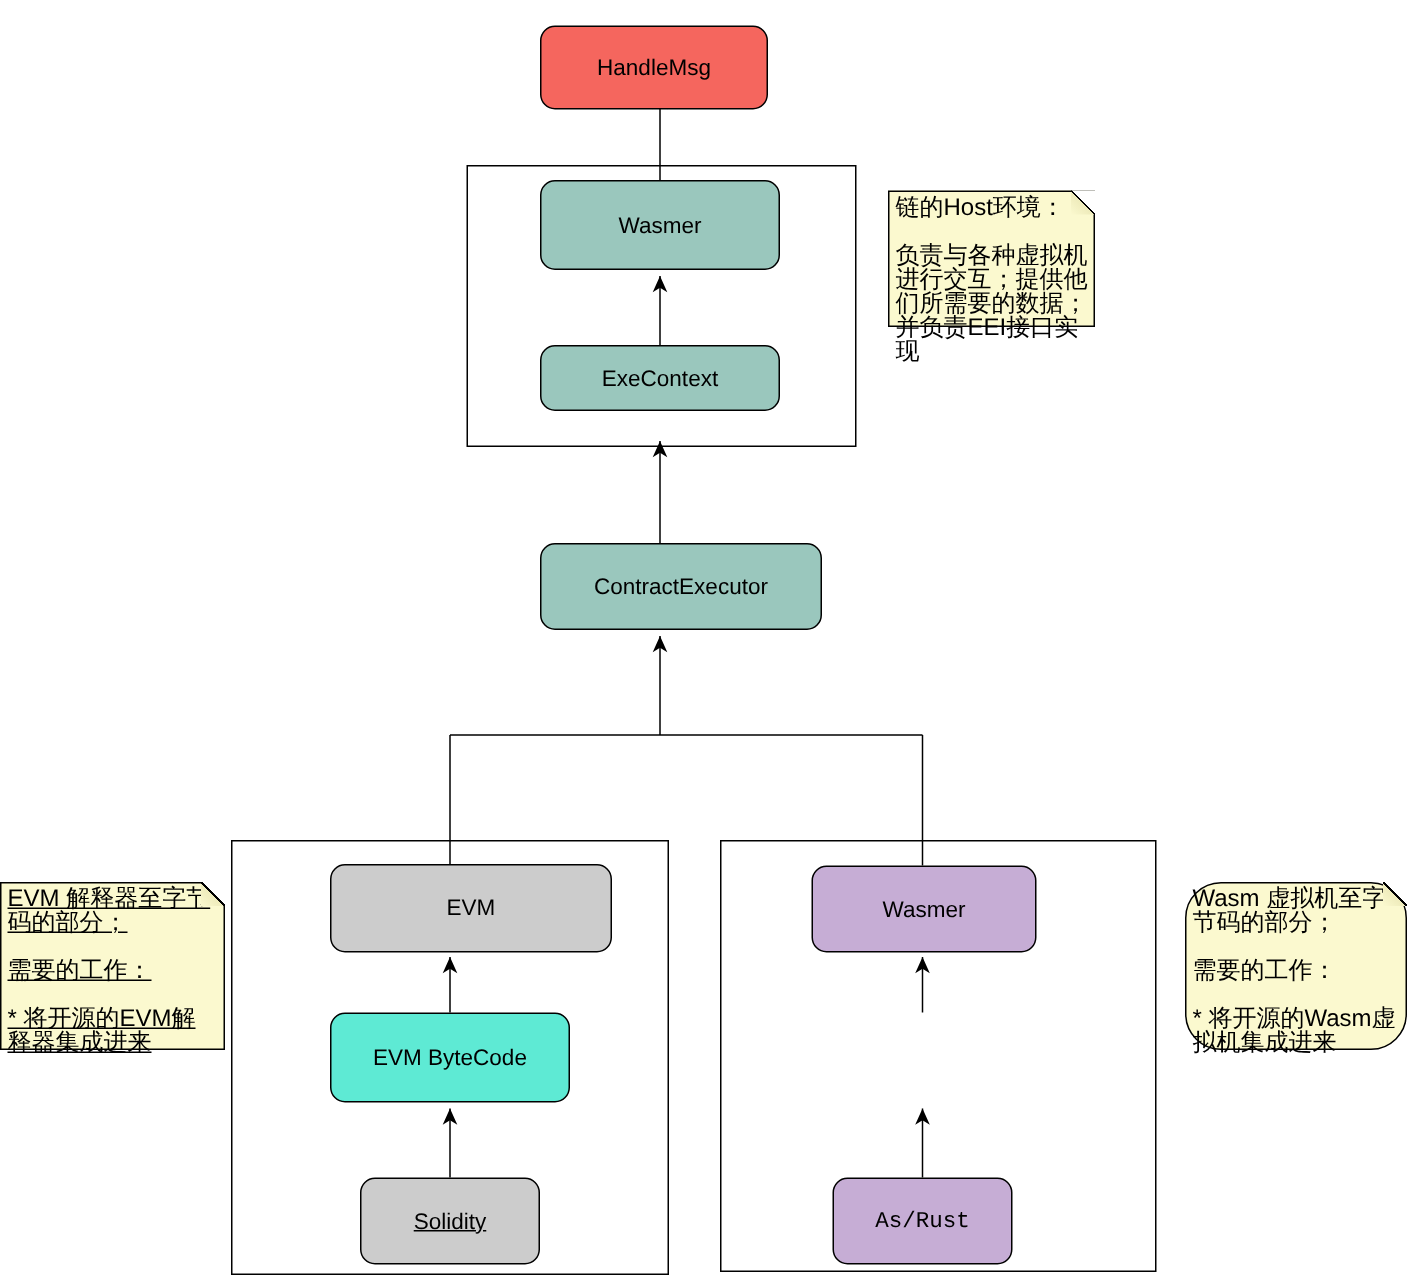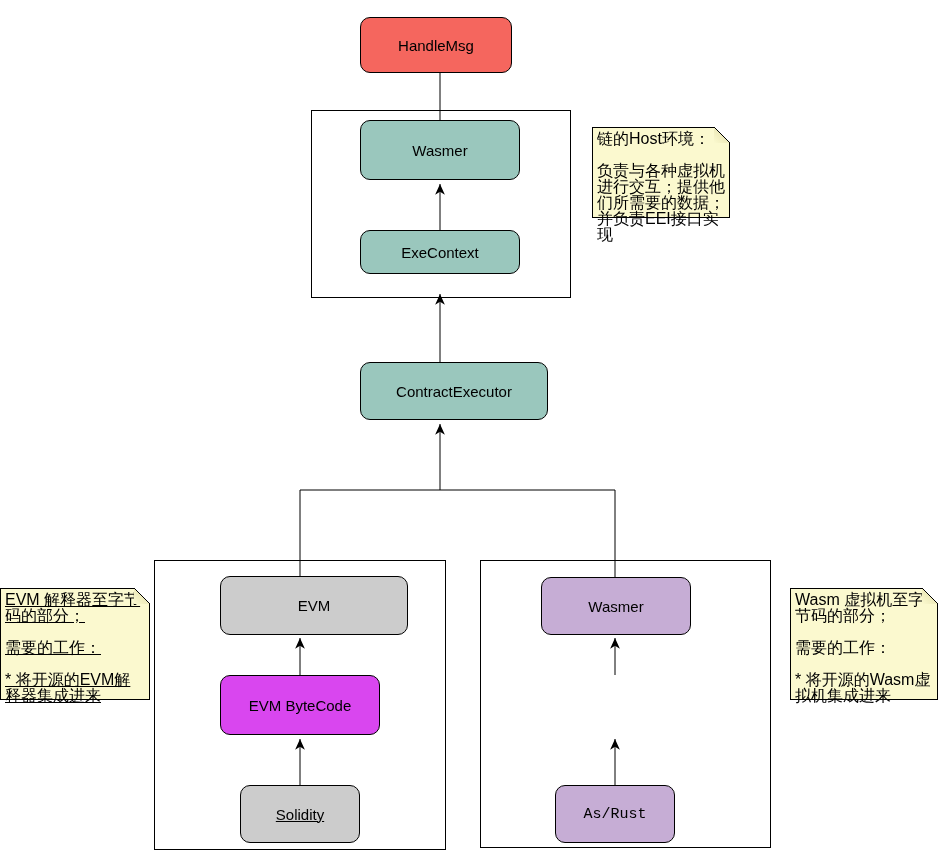--- a/index.html
+++ b/index.html
@@ -84,21 +84,21 @@
   <div class="node" style="left: 360px; top: 17px; width: 152px; height: 56px; background-color: rgb(245, 102, 94);">HandleMsg</div>
 
   <div class="node" style="left: 360px; top: 120px; width: 160px; height: 60px; background-color: rgb(154, 199, 189);">Wasmer</div>
 
   <div class="node" style="left: 360px; top: 230px; width: 160px; height: 44px; background-color: rgb(154, 199, 189);">ExeContext</div>
 
   <div class="node" style="left: 360px; top: 362px; width: 188px; height: 58px; background-color: rgb(154, 199, 189);">ContractExecutor</div>
 
   <div class="node" style="left: 220px; top: 576px; width: 188px; height: 59px; background-color: rgb(204, 204, 204);">EVM</div>
 
-  <div class="node" style="left: 220px; top: 675px; width: 160px; height: 60px; background-color: #d946ef;">EVM ByteCode</div>
+  <div class="node" style="left: 220px; top: 675px; width: 160px; height: 60px; background-color: #5eead4;">EVM ByteCode</div>
 
   <div class="node" style="left: 240px; top: 785px; width: 120px; height: 58px; background-color: rgb(204, 204, 204); text-decoration: underline;">Solidity</div>
 
   <div class="node" style="left: 541px; top: 577px; width: 150px; height: 58px; background-color: rgb(198, 173, 213);">Wasmer</div>
 
 
   <div class="node" style="left: 555px; top: 785px; width: 120px; height: 58px; background-color: rgb(198, 173, 213); font-family: Liberation Mono, monospace;">As/Rust</div>
 
   <div class="note" style="left: 592px; top: 127px; width: 138px; height: 91px; background-color: rgb(251, 249, 207);">
     <span class="fold"></span>
@@ -109,21 +109,21 @@
 
   <div class="note" style="left: 0px; top: 588px; width: 150px; height: 112px; background-color: rgb(251, 249, 207); text-decoration: underline;">
     <span class="fold"></span>
     <div class="note-text">EVM 解释器至字节码的部分；
 
 需要的工作：
 
 * 将开源的EVM解释器集成进来</div>
   </div>
 
-  <div class="note" style="left: 790px; top: 588px; width: 148px; height: 112px; background-color: rgb(251, 249, 207);">
+  <div class="note" style="left: 790px; top: 588px; width: 148px; height: 112px; background-color: rgb(251, 249, 207); border-radius: 24px;">
     <span class="fold"></span>
     <div class="note-text">Wasm 虚拟机至字节码的部分；
 
 需要的工作：
 
 * 将开源的Wasm虚拟机集成进来</div>
   </div>
 
 </div>
 

